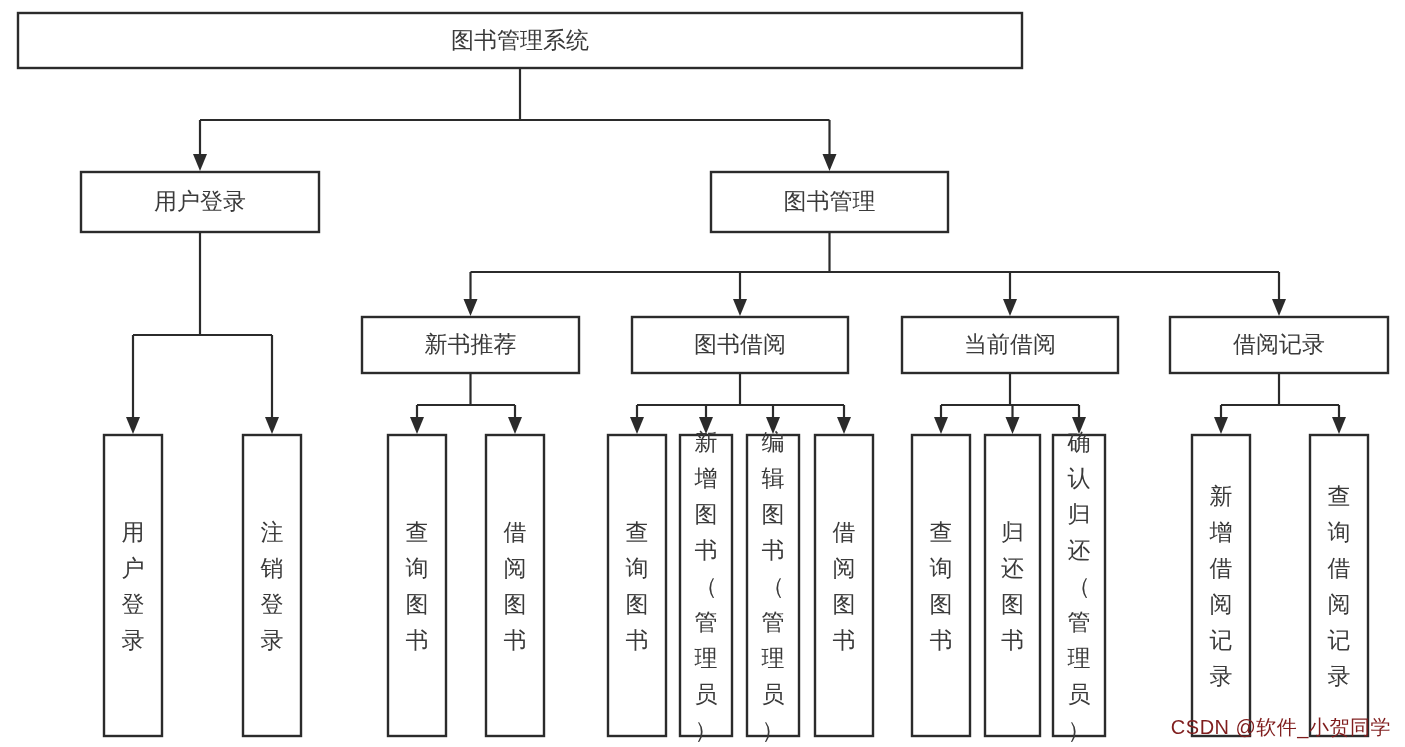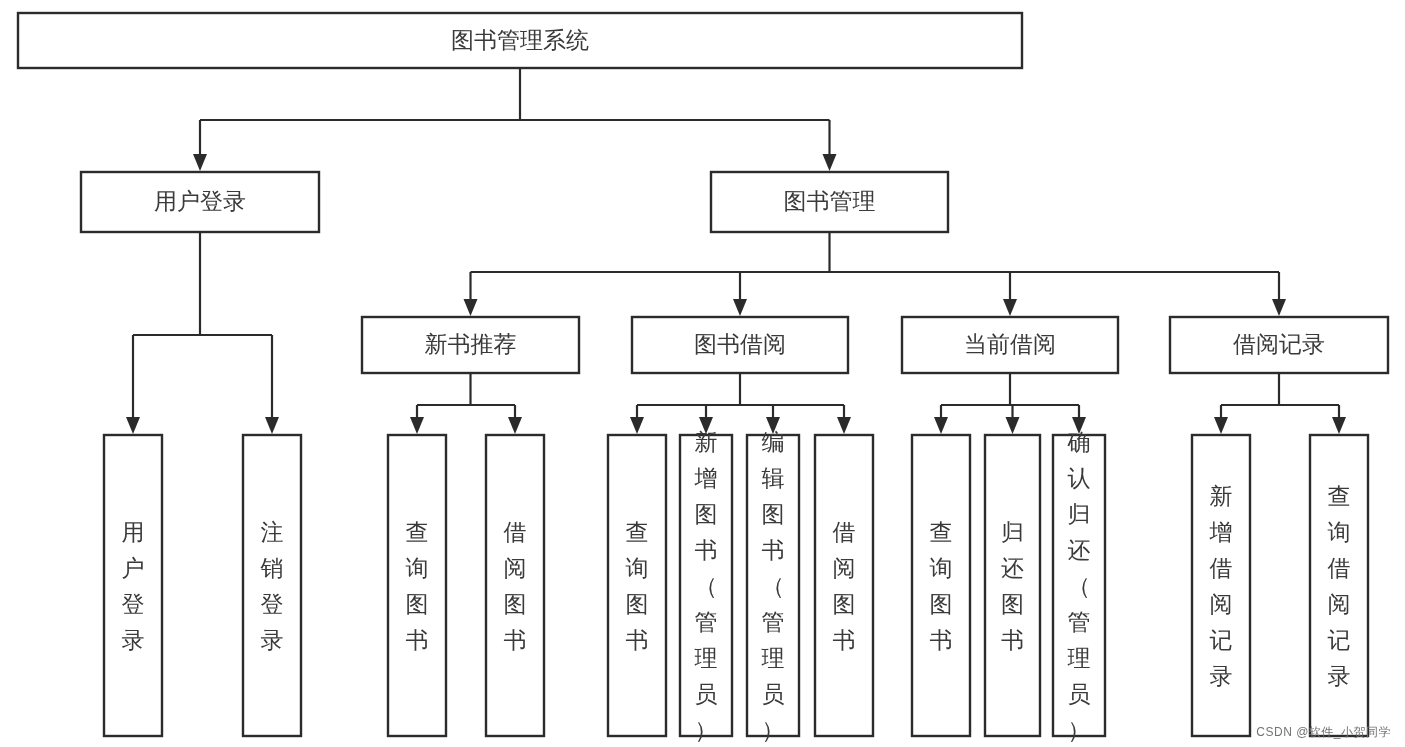--- a/index.html
+++ b/index.html
@@ -56,22 +56,22 @@
   }
   text.node-label.vertical-char {
     font-size: 23px;
     text-anchor: middle;
   }
   .watermark {
     position: absolute;
     right: 14px;
     bottom: 6px;
     font-family: "Liberation Sans", "DejaVu Sans", sans-serif;
-    font-size: 12px;
-    color: #737373;
+    font-size: 20px;
+    color: #7f1d1d;
     letter-spacing: 0.5px;
     white-space: nowrap;
     user-select: none;
   }
 </style>
 </head>
 <body>
 
 <div id="diagram-root">
   <svg class="tree-svg" id="tree-svg" viewBox="0 0 1405 747" xmlns="http://www.w3.org/2000/svg">

